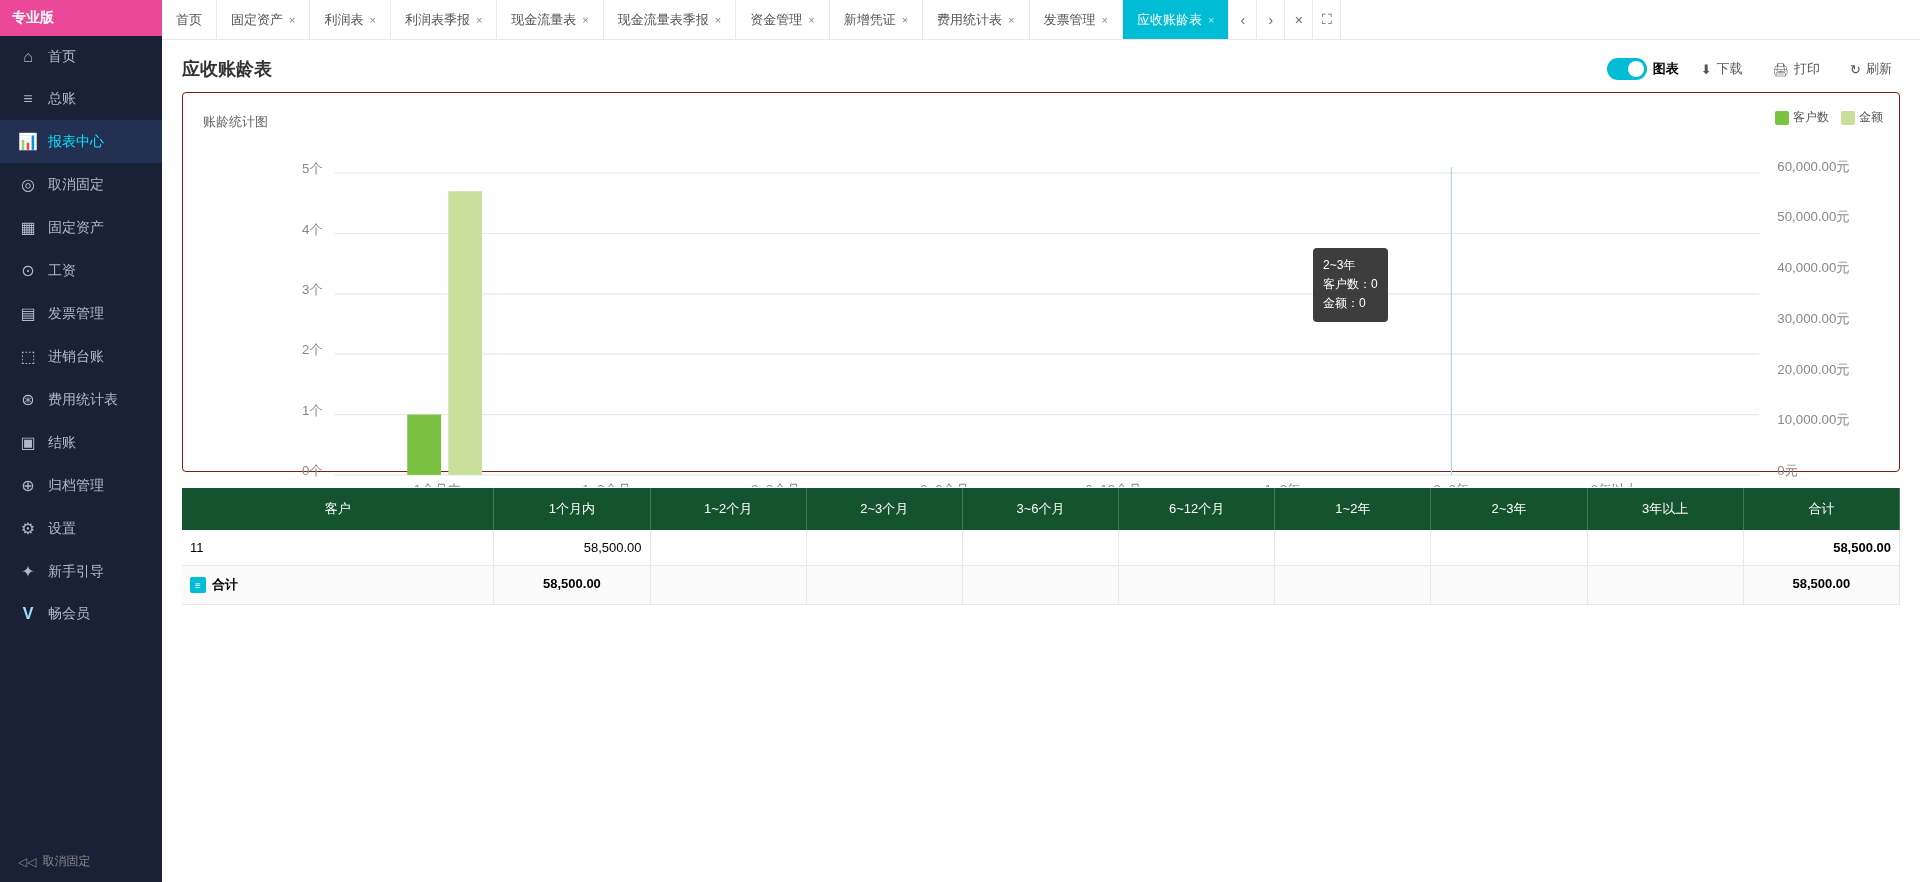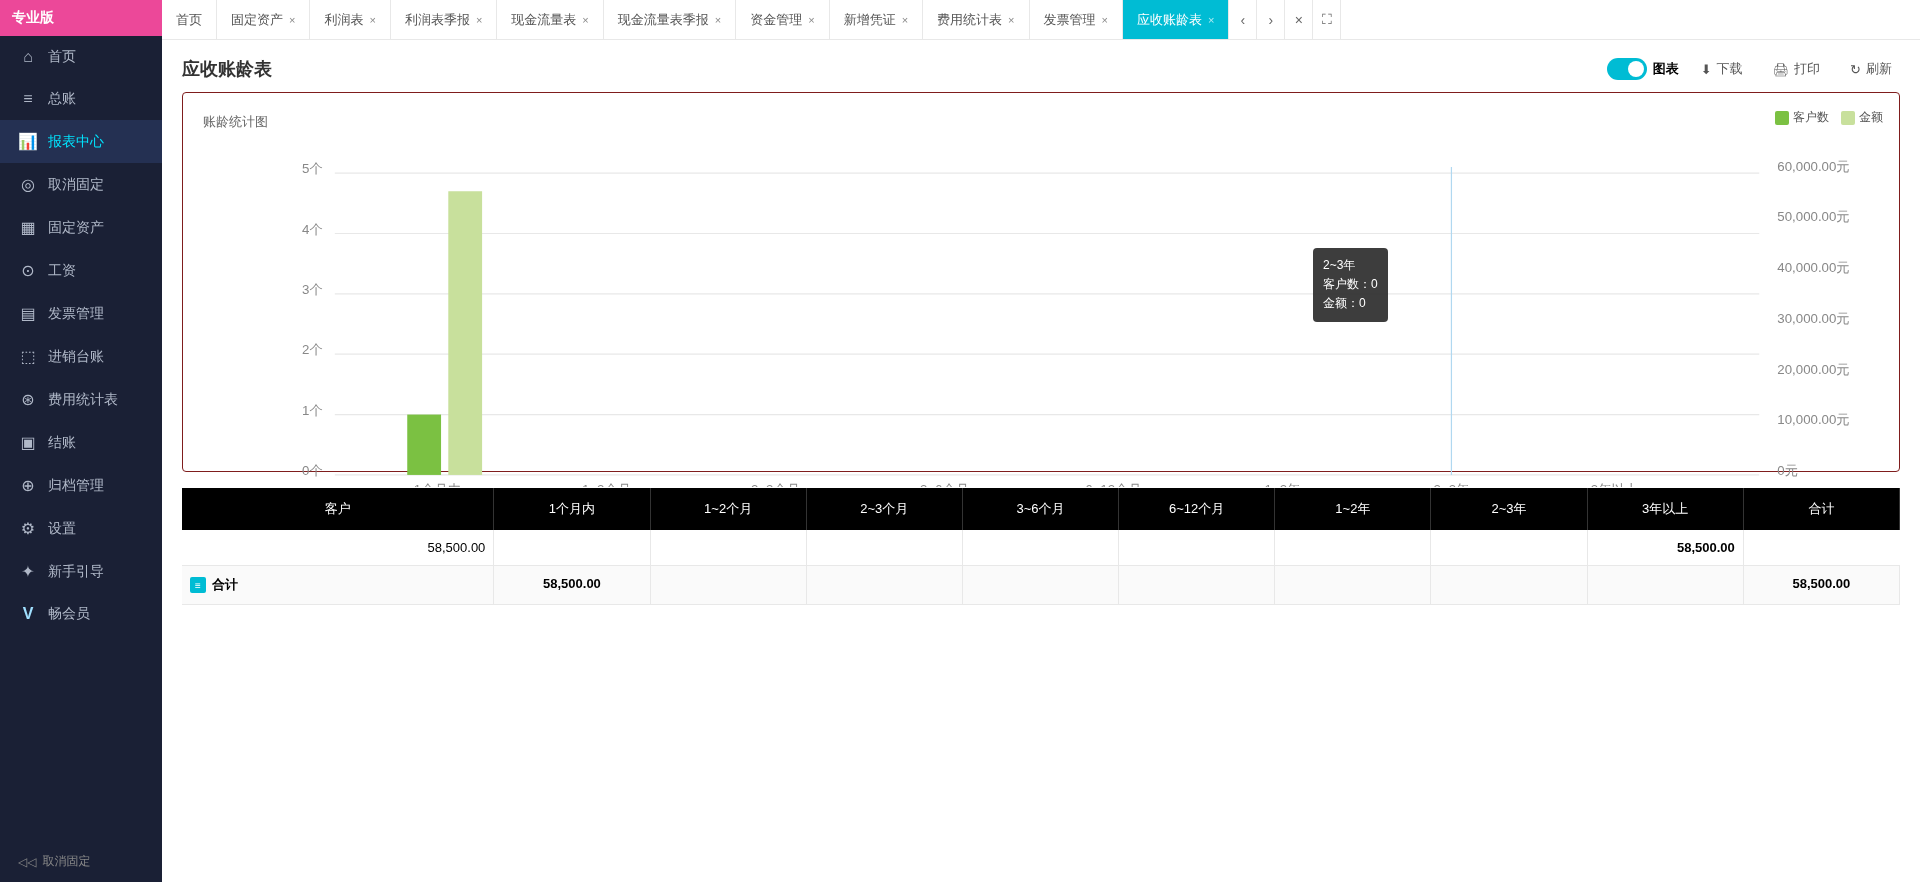--- a/index.html
+++ b/index.html
@@ -197,21 +197,21 @@
       left: 1130px;
     }
 
     
     .data-table {
       margin: 16px 20px 0 20px;
     }
     .table-header {
       display: grid;
       grid-template-columns: 2fr 1fr 1fr 1fr 1fr 1fr 1fr 1fr 1fr 1fr;
-      background: #000000;
+      background: #14532d;
       color: white;
       font-size: 13px;
     }
     .table-header-cell {
       padding: 12px 8px;
       text-align: center;
       border-right: 1px solid rgba(255,255,255,0.2);
     }
     .table-row {
       display: grid;
@@ -476,20 +476,21 @@
         <div class="table-header-cell">2~3个月</div>
         <div class="table-header-cell">3~6个月</div>
         <div class="table-header-cell">6~12个月</div>
         <div class="table-header-cell">1~2年</div>
         <div class="table-header-cell">2~3年</div>
         <div class="table-header-cell">3年以上</div>
         <div class="table-header-cell">合计</div>
       </div>
 
       <div class="table-row">
+        <div class="table-cell text-left">11</div>
         <div class="table-cell right">58,500.00</div>
         <div class="table-cell"></div>
         <div class="table-cell"></div>
         <div class="table-cell"></div>
         <div class="table-cell"></div>
         <div class="table-cell"></div>
         <div class="table-cell"></div>
         <div class="table-cell"></div>
         <div class="table-cell right bold">58,500.00</div>
       </div>

